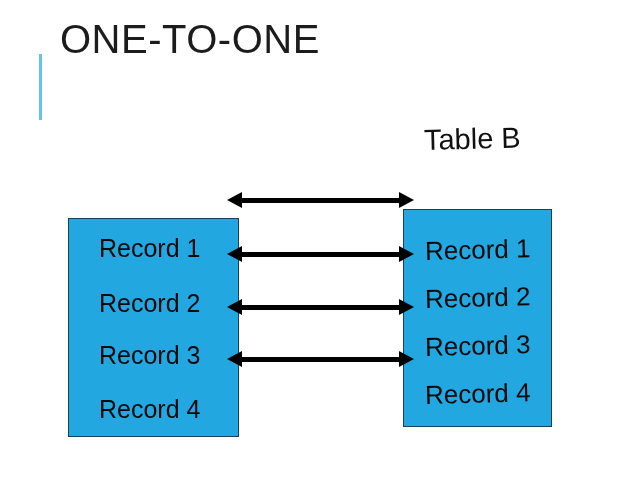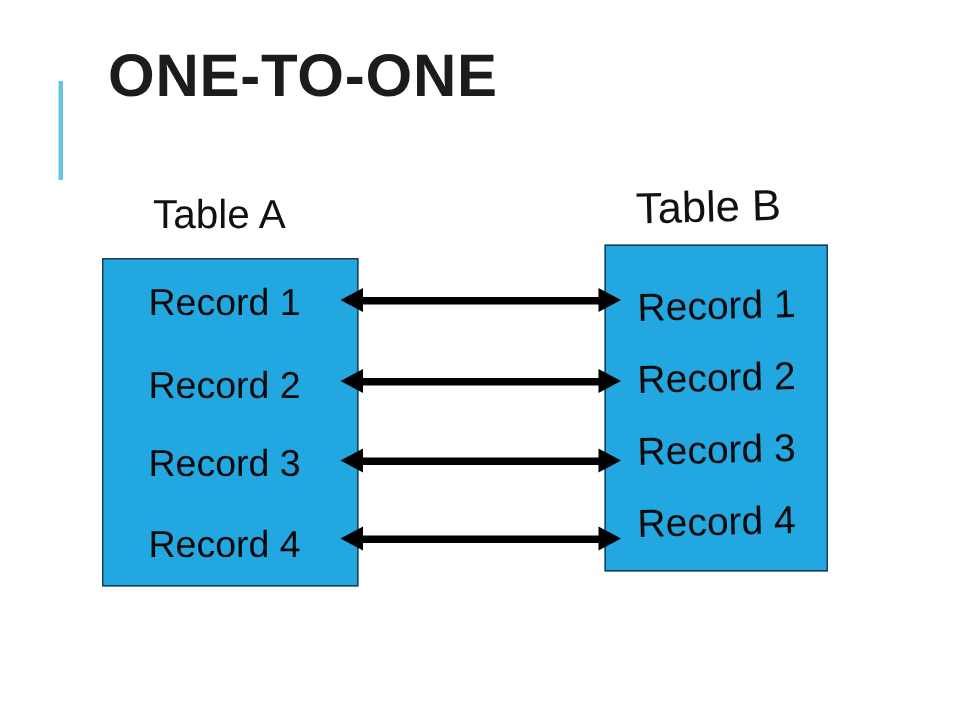--- a/index.html
+++ b/index.html
@@ -53,20 +53,21 @@
     font-size: 29px;
     transform: rotate(-1.5deg);
     transform-origin: left center;
   }
 
   .table-box {
     position: absolute;
     background: var(--box-fill, #22a7e0);
     border: 1px solid var(--box-border, #1c3f55);
     box-sizing: border-box;
+    margin-top: 46px;
   }
   .table-box.a { left: 68px;  top: 172px; width: 171px; height: 219px; }
   .table-box.b { left: 403px; top: 163px; width: 149px; height: 218px; }
 
   .record {
     position: absolute;
     color: #0a0a0a;
     white-space: nowrap;
   }
   .table-box.a .record { left: 30px; font-size: 25px; line-height: 26px; }
@@ -119,25 +120,24 @@
   .arrow .head-left  { left: 0;  border-right: 15px solid var(--arrow, #000000); }
   .arrow .head-right { right: 0; border-left: 15px solid var(--arrow, #000000); }
 </style>
 </head>
 <body>
 
 <div class="slide">
 
   <div class="accent-rule"></div>
 
-  <h1 class="slide-title" style="margin:12px;font-weight:700;">
+  <h1 class="slide-title" style="margin:0;font-weight:400;">
     <span>ONE-TO-ONE</span>
   </h1>
 
-  <div class="table-label a">Table A</div>
   <div class="table-label b">Table B</div>
 
   <div class="table-box a">
     <div class="record">Record 1</div>
     <div class="record">Record 2</div>
     <div class="record">Record 3</div>
     <div class="record">Record 4</div>
   </div>
 
   <div class="table-box b">

